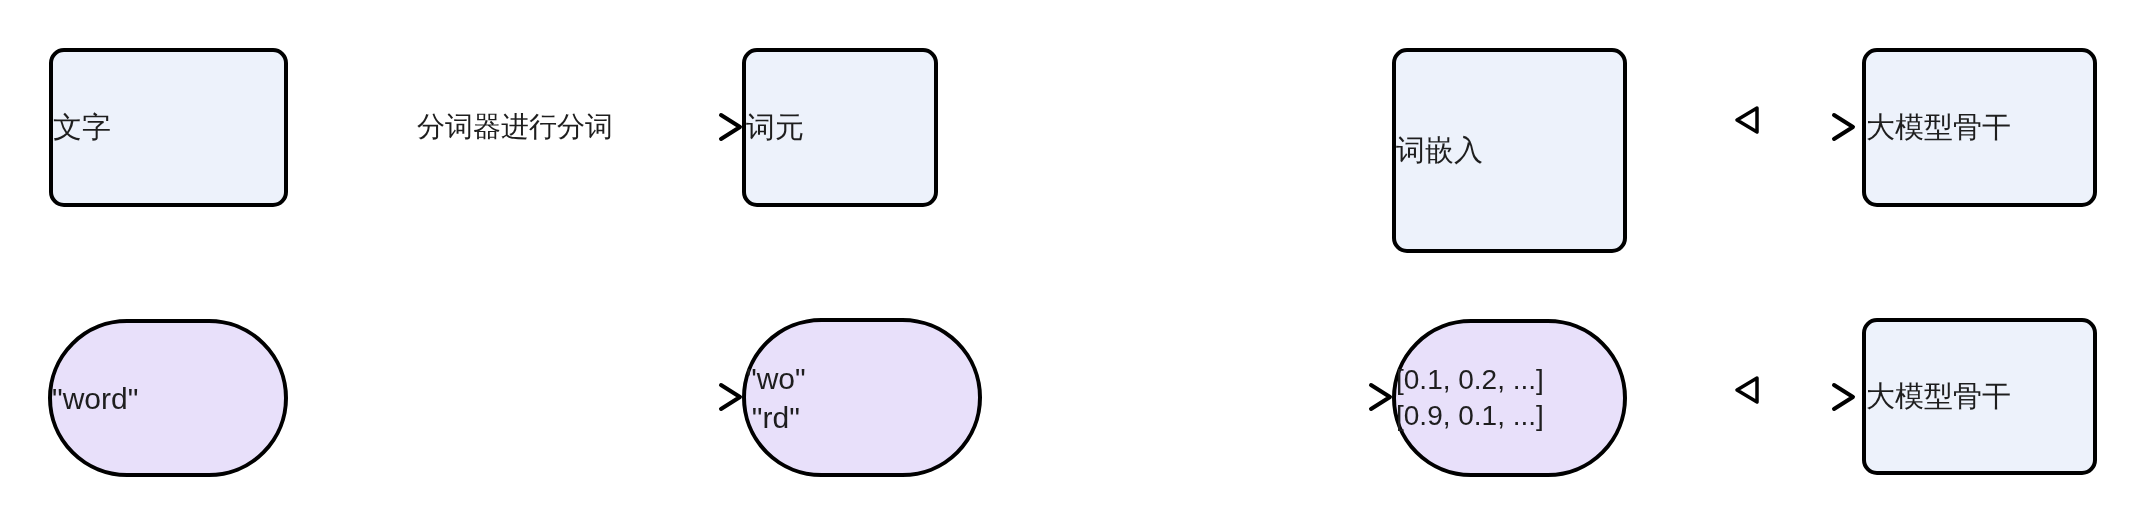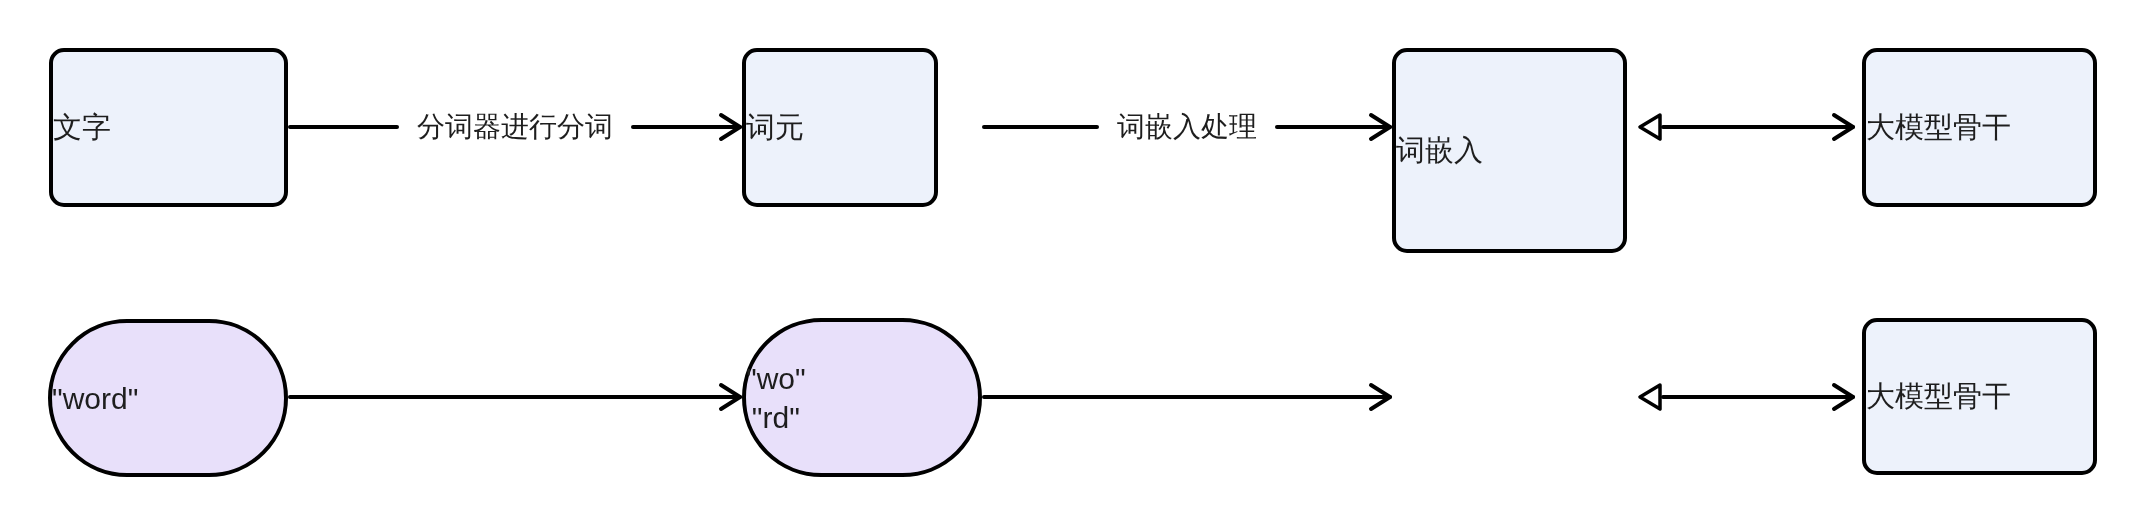--- a/index.html
+++ b/index.html
@@ -41,20 +41,21 @@
     font-size: 30px;
     line-height: 1.3;
   }
   .node-label { display: block; white-space: pre; }
 
   .edge {
     position: absolute;
     height: 44px;
     display: flex;
     align-items: center;
+    flex-direction: column;
   }
   .seg {
     flex: 1 1 auto;
     height: 4px;
     background: var(--stroke);
     border-radius: 2px;
   }
   .edge-label {
     flex: 0 0 auto;
     padding: 0 18px;
@@ -88,28 +89,20 @@
     <div class="seg"></div>
     <svg class="head" width="27" height="32" viewBox="0 0 27 32">
       <path d="M4,4 L23,16 L4,28" fill="none" stroke="#000" stroke-width="4" stroke-linecap="round" stroke-linejoin="round"></path>
     </svg>
   </div>
 
   <div class="node box" style="left:742px; top:48px; width:196px; height:159px;">
     <span class="node-label">词元</span>
   </div>
 
-  <div class="edge" style="left:982px; top:105px; width:410px;">
-    <div class="seg"></div>
-    <span class="edge-label">词嵌入处理</span>
-    <div class="seg"></div>
-    <svg class="head" width="27" height="32" viewBox="0 0 27 32">
-      <path d="M4,4 L23,16 L4,28" fill="none" stroke="#000" stroke-width="4" stroke-linecap="round" stroke-linejoin="round"></path>
-    </svg>
-  </div>
 
   <div class="node box" style="left:1392px; top:48px; width:235px; height:205px;">
     <span class="node-label">词嵌入</span>
   </div>
 
   <div class="edge" style="left:1637px; top:105px; width:218px;">
     <svg class="tail" width="25" height="30" viewBox="0 0 25 30">
       <polygon points="23,3 3,15 23,27" fill="#ffffff" stroke="#000" stroke-width="3.5" stroke-linejoin="round"></polygon>
     </svg>
     <div class="seg"></div>
@@ -137,20 +130,23 @@
     <span class="node-label"><span>"wo"</span><br><span>"rd"</span></span>
   </div>
 
   <div class="edge" style="left:982px; top:375px; width:410px;">
     <div class="seg"></div>
     <svg class="head" width="27" height="32" viewBox="0 0 27 32">
       <path d="M4,4 L23,16 L4,28" fill="none" stroke="#000" stroke-width="4" stroke-linecap="round" stroke-linejoin="round"></path>
     </svg>
   </div>
 
+  <div class="node pill" style="left:1392px; top:319px; width:235px; height:158px; font-size:28px;">
+    <span class="node-label"><span>[0.1, 0.2, ...]</span><br><span>[0.9, 0.1, ...]</span></span>
+  </div>
 
   <div class="edge" style="left:1637px; top:375px; width:218px;">
     <svg class="tail" width="25" height="30" viewBox="0 0 25 30">
       <polygon points="23,3 3,15 23,27" fill="#ffffff" stroke="#000" stroke-width="3.5" stroke-linejoin="round"></polygon>
     </svg>
     <div class="seg"></div>
     <svg class="head" width="27" height="32" viewBox="0 0 27 32">
       <path d="M4,4 L23,16 L4,28" fill="none" stroke="#000" stroke-width="4" stroke-linecap="round" stroke-linejoin="round"></path>
     </svg>
   </div>

